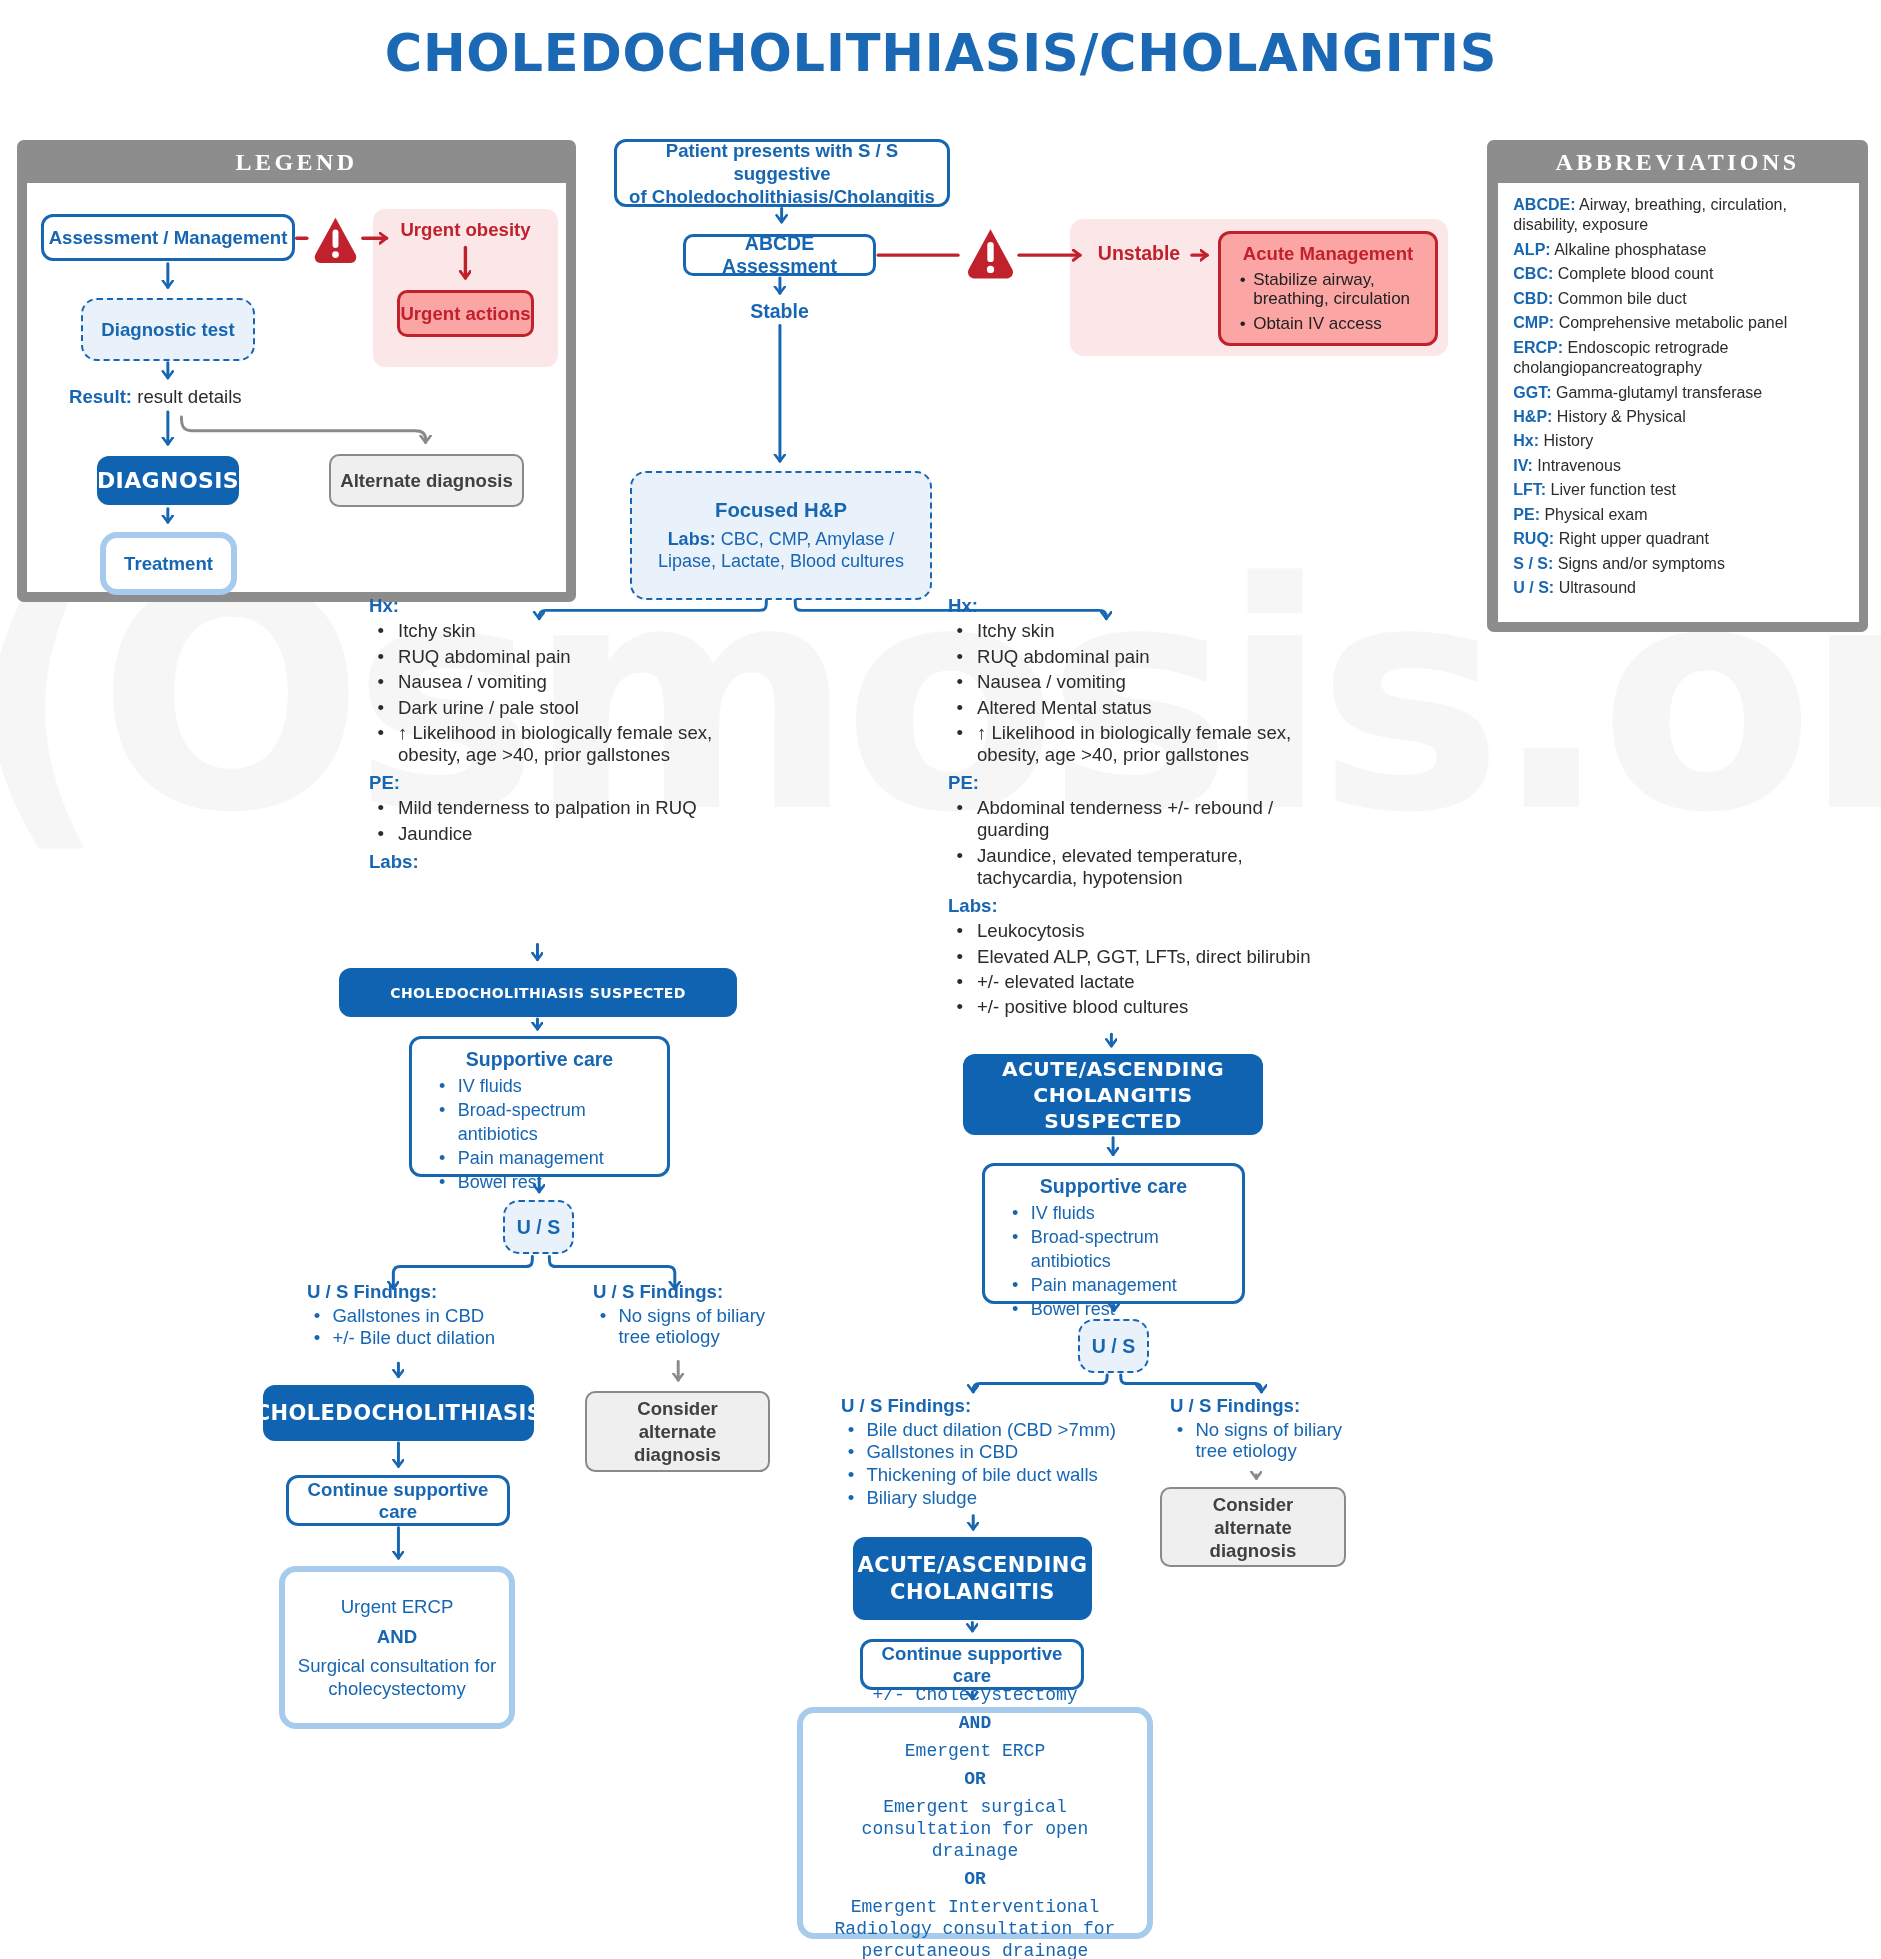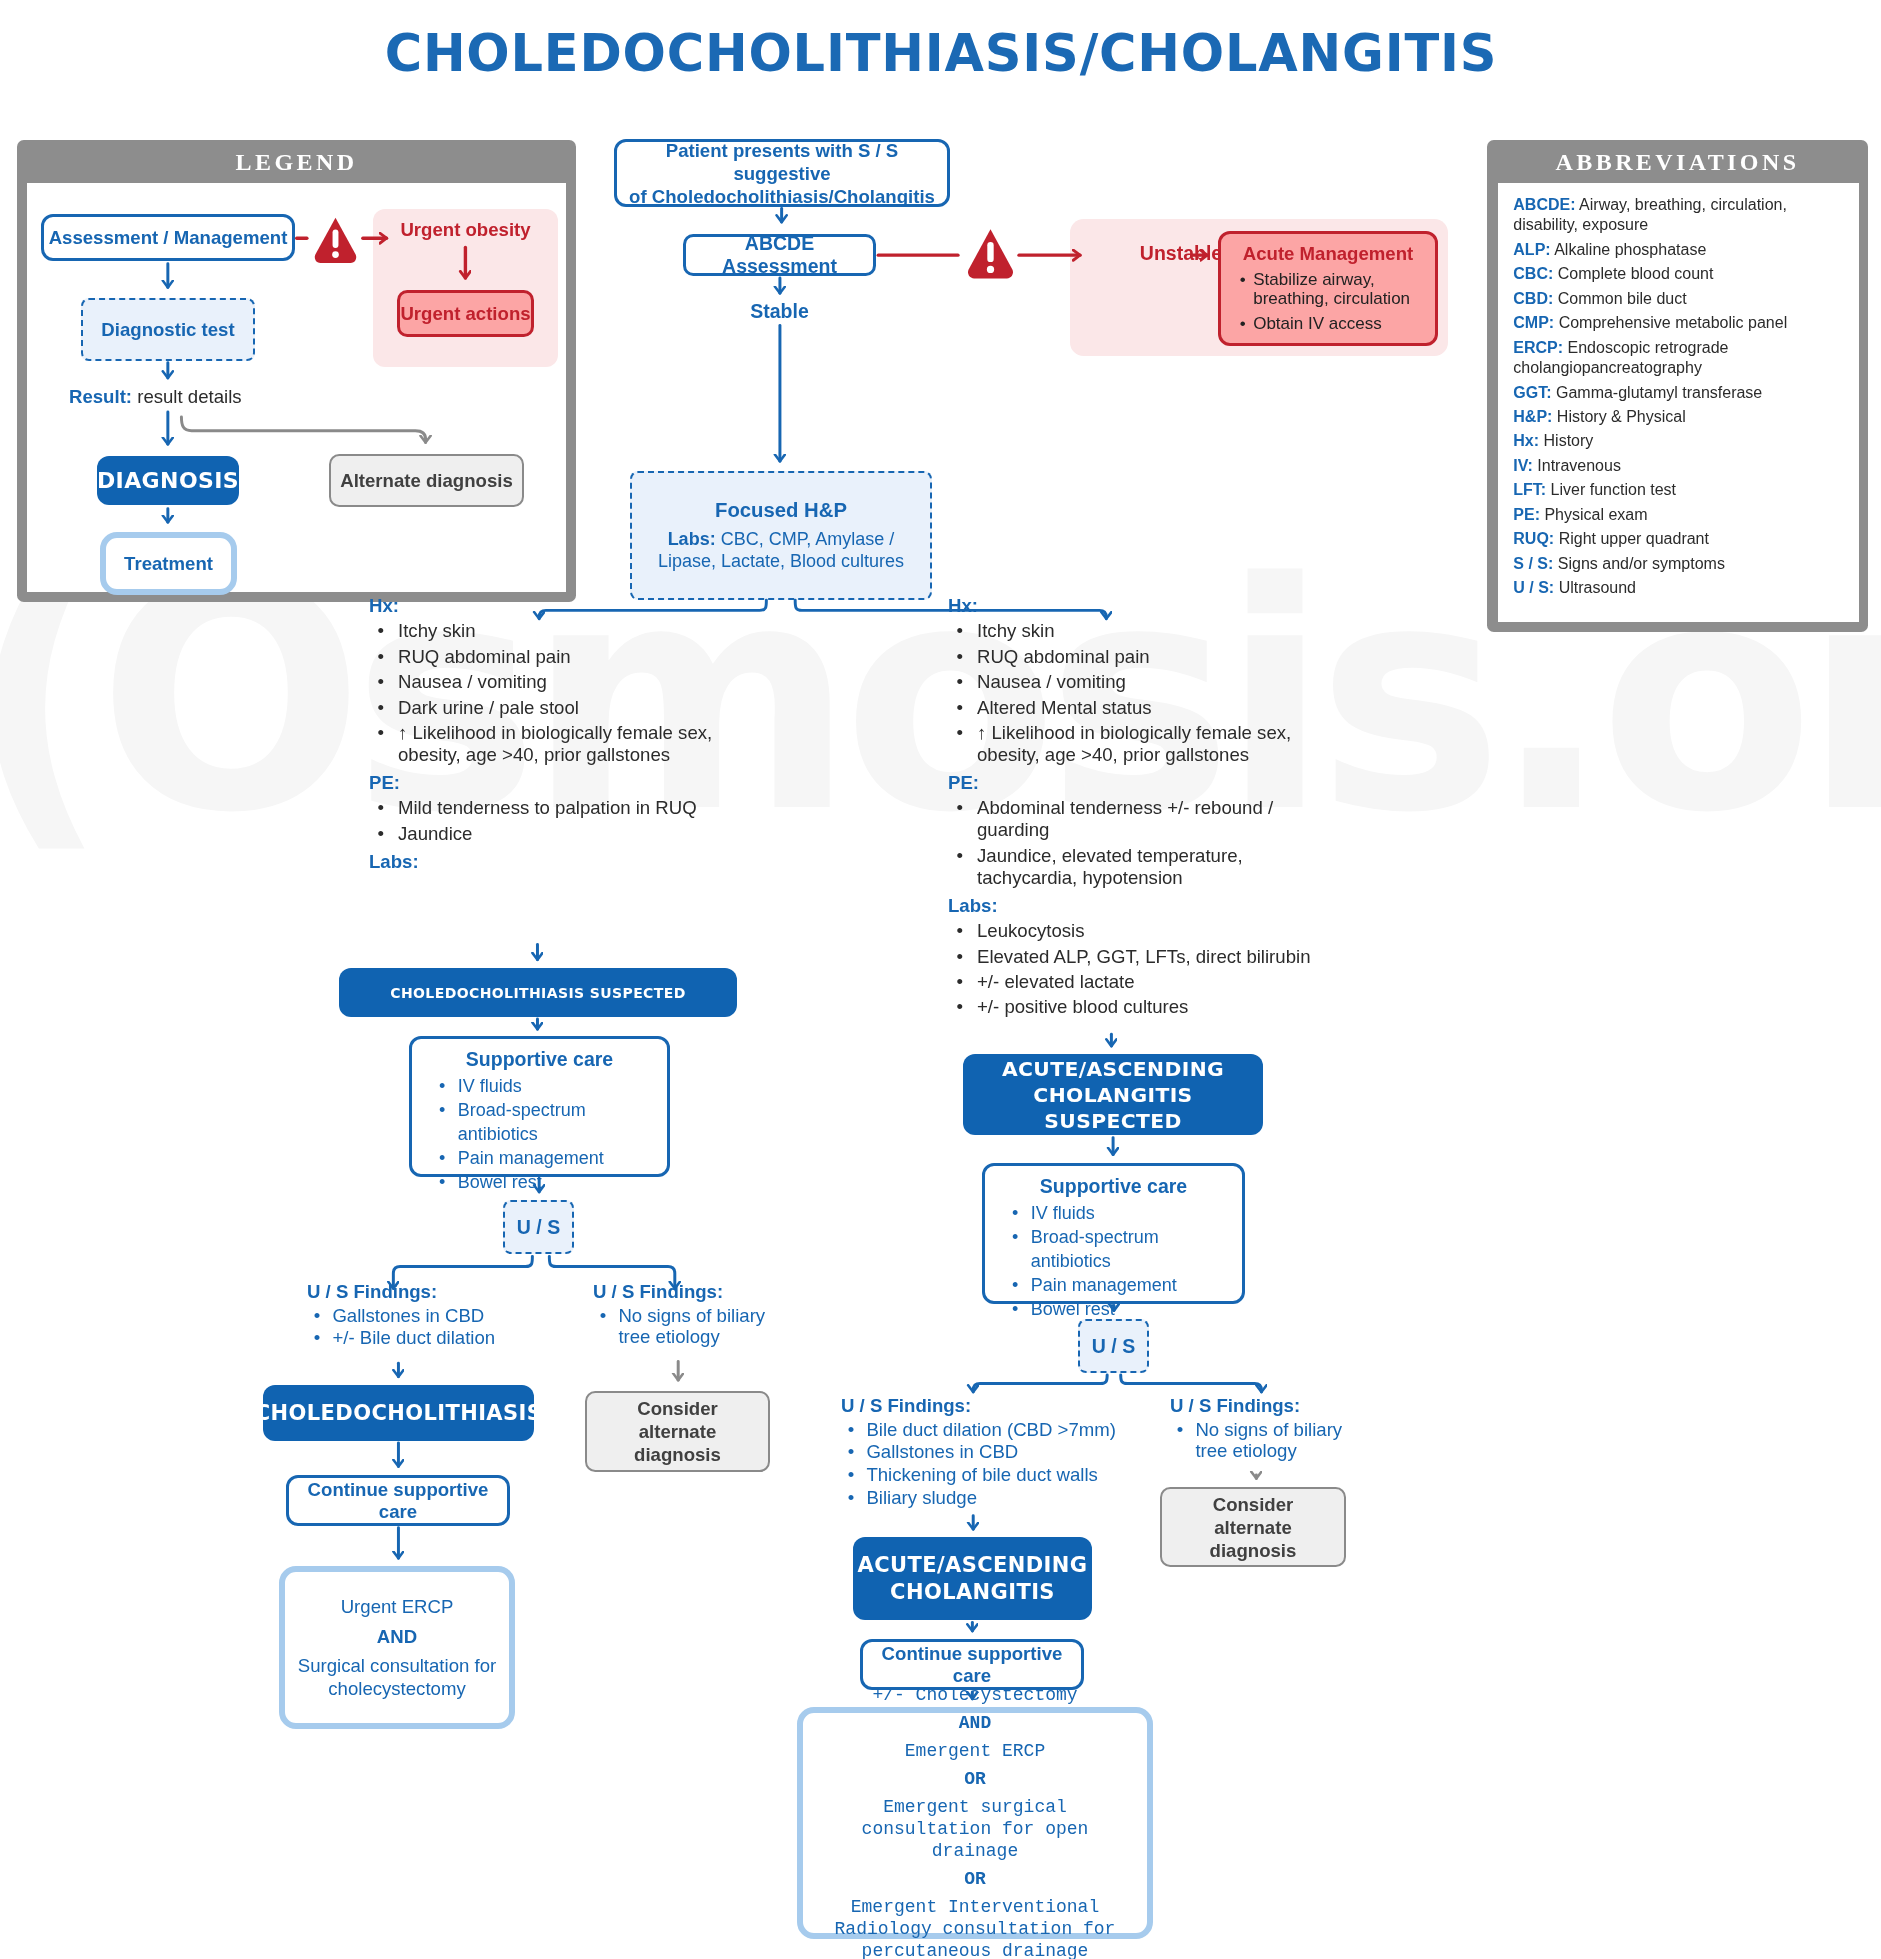--- a/index.html
+++ b/index.html
@@ -6,21 +6,21 @@
   body{background:#ffffff;}
   #canvas{position:relative;width:1882px;height:1960px;background:#fff;overflow:hidden;
           font-family:"Liberation Sans",sans-serif;}
   .abs{position:absolute;box-sizing:border-box;}
   
   .box-blue{border:3px solid #1766b2;border-radius:12px;background:#fff;color:#1766b2;
             display:flex;align-items:center;justify-content:center;text-align:center;}
   .box-fill{background:#1063b1;color:#fff;border-radius:12px;display:flex;flex-direction:column;
             align-items:center;justify-content:center;text-align:center;
             font-family:"DejaVu Sans",sans-serif;font-weight:800;letter-spacing:0.4px;}
-  .box-dashed{border:2.5px dashed #1766b2;border-radius:8px;background:#e9f1fb;color:#1766b2;
+  .box-dashed{border:2.5px dashed #1766b2;border-radius:16px;background:#e9f1fb;color:#1766b2;
             display:flex;flex-direction:column;align-items:center;justify-content:center;text-align:center;}
   .box-gray{background:#efefef;border:2.5px solid #8a8a8a;border-radius:10.2px;color:#404040;
             display:flex;align-items:center;justify-content:center;text-align:center;font-weight:600;}
   .box-soft{border:6.8px solid #a6cbed;border-radius:17px;background:#fff;color:#1766b2;
             display:flex;flex-direction:column;align-items:center;justify-content:center;text-align:center;}
   .box-red{background:#fca5a5;border:3px solid #c0212d;border-radius:10.2px;color:#c0212d;}
   .panel{background:#8d8d8d;border-radius:6.8px;}
   .panel-hd{color:#fff;font-family:Liberation Serif, serif;font-weight:800;font-size:24px;
             letter-spacing:3.4px;text-align:center;}
   .panel-bd{background:#fff;}
@@ -121,21 +121,21 @@
 
   <div class="abs" style="left:965px;top:225px;width:51px;height:56px;">
     <svg width="51" height="56" viewBox="0 0 56 60">
       <path d="M28 4 L52 48 A7 7 0 0 1 46 58 L10 58 A7 7 0 0 1 4 48 Z" fill="#c0212d"></path>
       <rect x="24.5" y="18" width="7" height="22" rx="3.5" fill="#fff"></rect>
       <circle cx="28" cy="48" r="4" fill="#fff"></circle>
     </svg>
   </div>
 
   <div class="abs" style="left:1070px;top:219px;width:378px;height:137px;background:#fbe7e8;border-radius:13.6px;"></div>
-  <div class="abs red b" style="left:1132px;top:242px;width:98px;font-size:19.5px;text-align:center;">Unstable</div>
+  <div class="abs red b" style="left:1090px;top:242px;width:98px;font-size:19.5px;text-align:center;">Unstable</div>
 
   <div class="abs box-red" style="left:1218px;top:231px;width:220px;height:115px;border-radius:12px;">
     <div class="red b" style="text-align:center;font-size:18.6px;margin-top:8.5px;">Acute Management</div>
     <ul style="margin:5.1px 0 0;padding:0 8.5px 0 13.6px;list-style:none;color:#222;font-size:17px;line-height:19.5px;">
       <li style="position:relative;padding-left:18.6px;margin-bottom:5.1px;"><span style="position:absolute;left:5.1px;">•</span><span>Stabilize airway, breathing, circulation</span></li>
       <li style="position:relative;padding-left:18.6px;"><span style="position:absolute;left:5.1px;">•</span><span>Obtain IV access</span></li>
     </ul>
   </div>
 
   <div class="abs blue b" style="left:737px;top:300px;width:85px;font-size:19.5px;text-align:center;">Stable</div>

